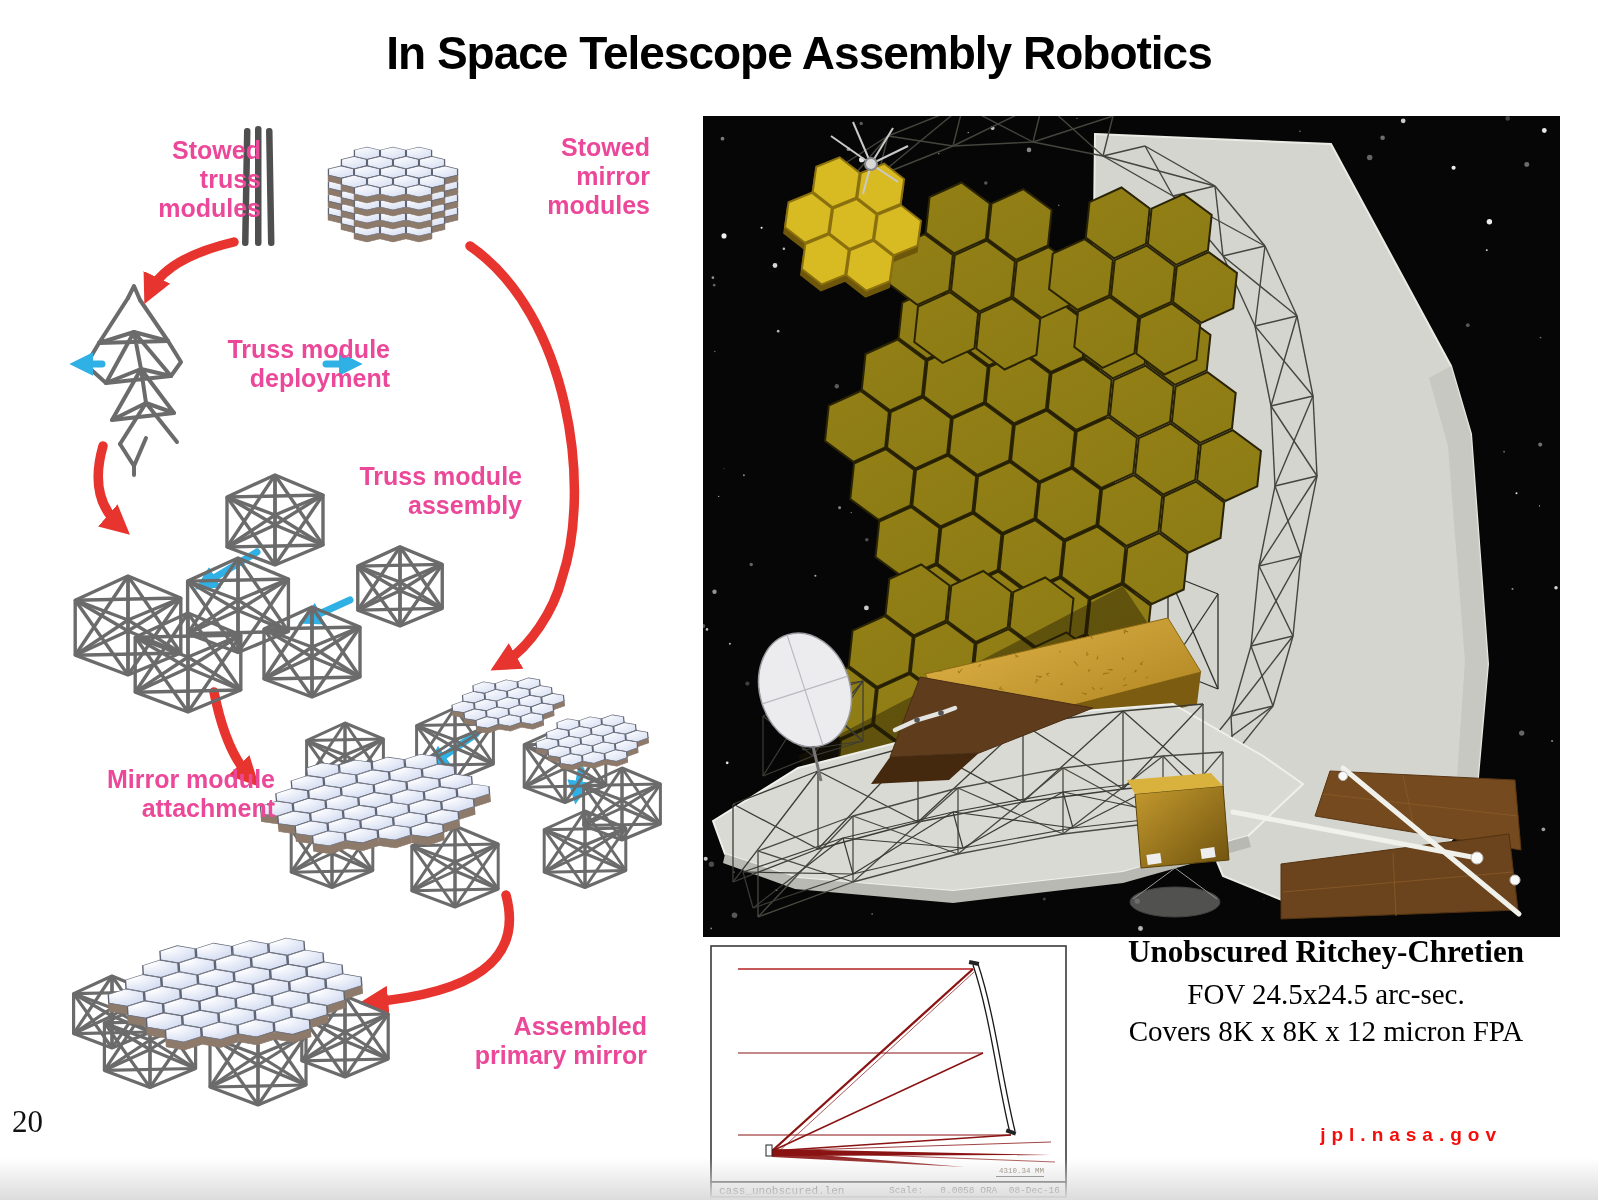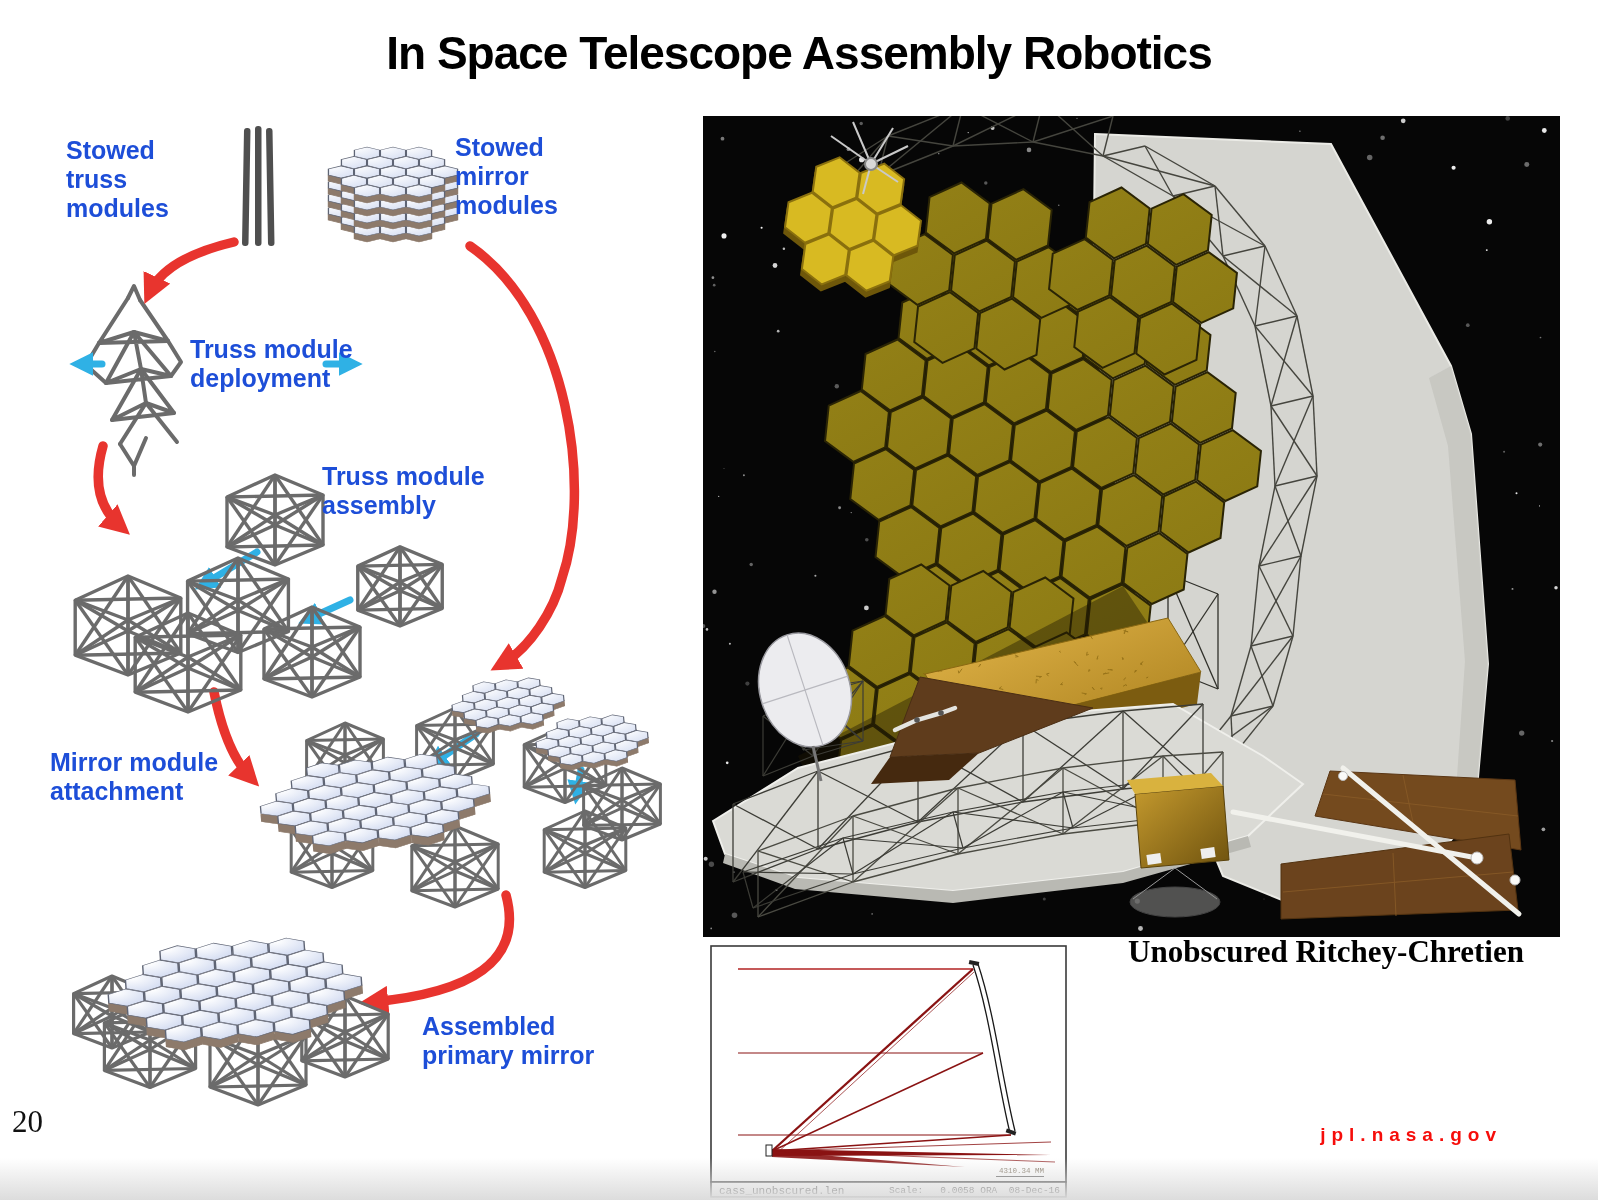--- a/index.html
+++ b/index.html
@@ -1,21 +1,21 @@
 <!DOCTYPE html>
 <html><head>
 <meta charset="utf-8">
 <style>
 *{margin:0;padding:0;box-sizing:border-box}
 html,body{width:1598px;height:1200px}
 body{background:#fff;font-family:"Liberation Sans",sans-serif;position:relative;overflow:hidden}
 .title{position:absolute;top:26px;left:0;width:100%;text-align:center;
   font-family:Liberation Sans, sans-serif;font-weight:700;font-size:46px;letter-spacing:-1px;color:#000}
-.steplabel{position:absolute;font-weight:700;font-size:25px;line-height:29px;text-align:left;
-  color:#1d4ed8;white-space:pre-line}
+.steplabel{position:absolute;font-weight:700;font-size:25px;line-height:29px;text-align:right;
+  color:#ec4899;white-space:pre-line}
 #diag{position:absolute;left:0;top:100px}
 #render{position:absolute;left:703px;top:116px;display:block}
 #raybox{position:absolute;left:710px;top:945px;display:block}
 .optics{position:absolute;left:1080px;top:934px;width:492px;text-align:center;
   font-family:"Liberation Serif",serif;color:#000}
 .optics .h{font-size:31px;font-weight:700;margin-bottom:6px}
 .optics .l{font-size:29px;line-height:37px}
 .pagenum{position:absolute;left:12px;top:1104px;font-family:"Liberation Serif",serif;font-size:31px;color:#111}
 .jpl{position:absolute;right:96px;top:1124px;font-size:19px;font-weight:700;letter-spacing:6px;color:#f60d0a}
 .fade{position:absolute;left:0;bottom:0;width:100%;height:42px;
@@ -815,21 +815,21 @@
 <div class="steplabel" style="left:66px;top:136px;width:195px">Stowed
 truss
 modules</div>
 <div class="steplabel" style="left:455px;top:133px;width:195px">Stowed
 mirror
 modules</div>
 <div class="steplabel" style="left:190px;top:335px;width:200px">Truss module
 deployment</div>
 <div class="steplabel" style="left:322px;top:462px;width:200px">Truss module
 assembly</div>
-<div class="steplabel" style="left:50px;top:748px;width:225px">Mirror module
+<div class="steplabel" style="left:50px;top:765px;width:225px">Mirror module
 attachment</div>
 <div class="steplabel" style="left:422px;top:1012px;width:225px">Assembled
 primary mirror</div>
 
 <svg id="render" width="857" height="821" viewBox="0 0 857 821">
   <defs>
     <linearGradient id="goldg" gradientUnits="userSpaceOnUse" x1="-220" y1="-260" x2="190" y2="290">
       <stop offset="0" stop-color="#a6921f"></stop>
       <stop offset="0.55" stop-color="#8d7b14"></stop>
       <stop offset="1" stop-color="#4e4509"></stop>
@@ -1438,17 +1438,19 @@
     <line x1="286" y1="231.5" x2="334" y2="231.5" stroke="#666" stroke-width="1"></line>
     <text x="334" y="228" text-anchor="end" class="rmono" font-size="7.5" fill="#8b8070">4310.34 MM</text>
   </g>
   <rect x="1" y="237" width="355" height="15" fill="#ffffff" stroke="#3a3a3a" stroke-width="1.6"></rect>
   <text x="9" y="248.5" class="rmono" font-size="11" fill="#333">cass_unobscured.len</text>
   <text x="350" y="248" text-anchor="end" class="rmono" font-size="9.5" fill="#333">Scale:&nbsp;&nbsp;&nbsp;0.0058 ORA&nbsp;&nbsp;08-Dec-16</text>
 </svg>
 
 <div class="optics">
   <div class="h">Unobscured Ritchey-Chretien</div>
+  <div class="l">FOV 24.5x24.5 arc-sec.</div>
+  <div class="l">Covers 8K x 8K x 12 micron FPA</div>
 </div>
 
 <div class="pagenum">20</div>
 <div class="jpl">jpl.nasa.gov</div>
 <div class="fade"></div>
 
 </body></html>

